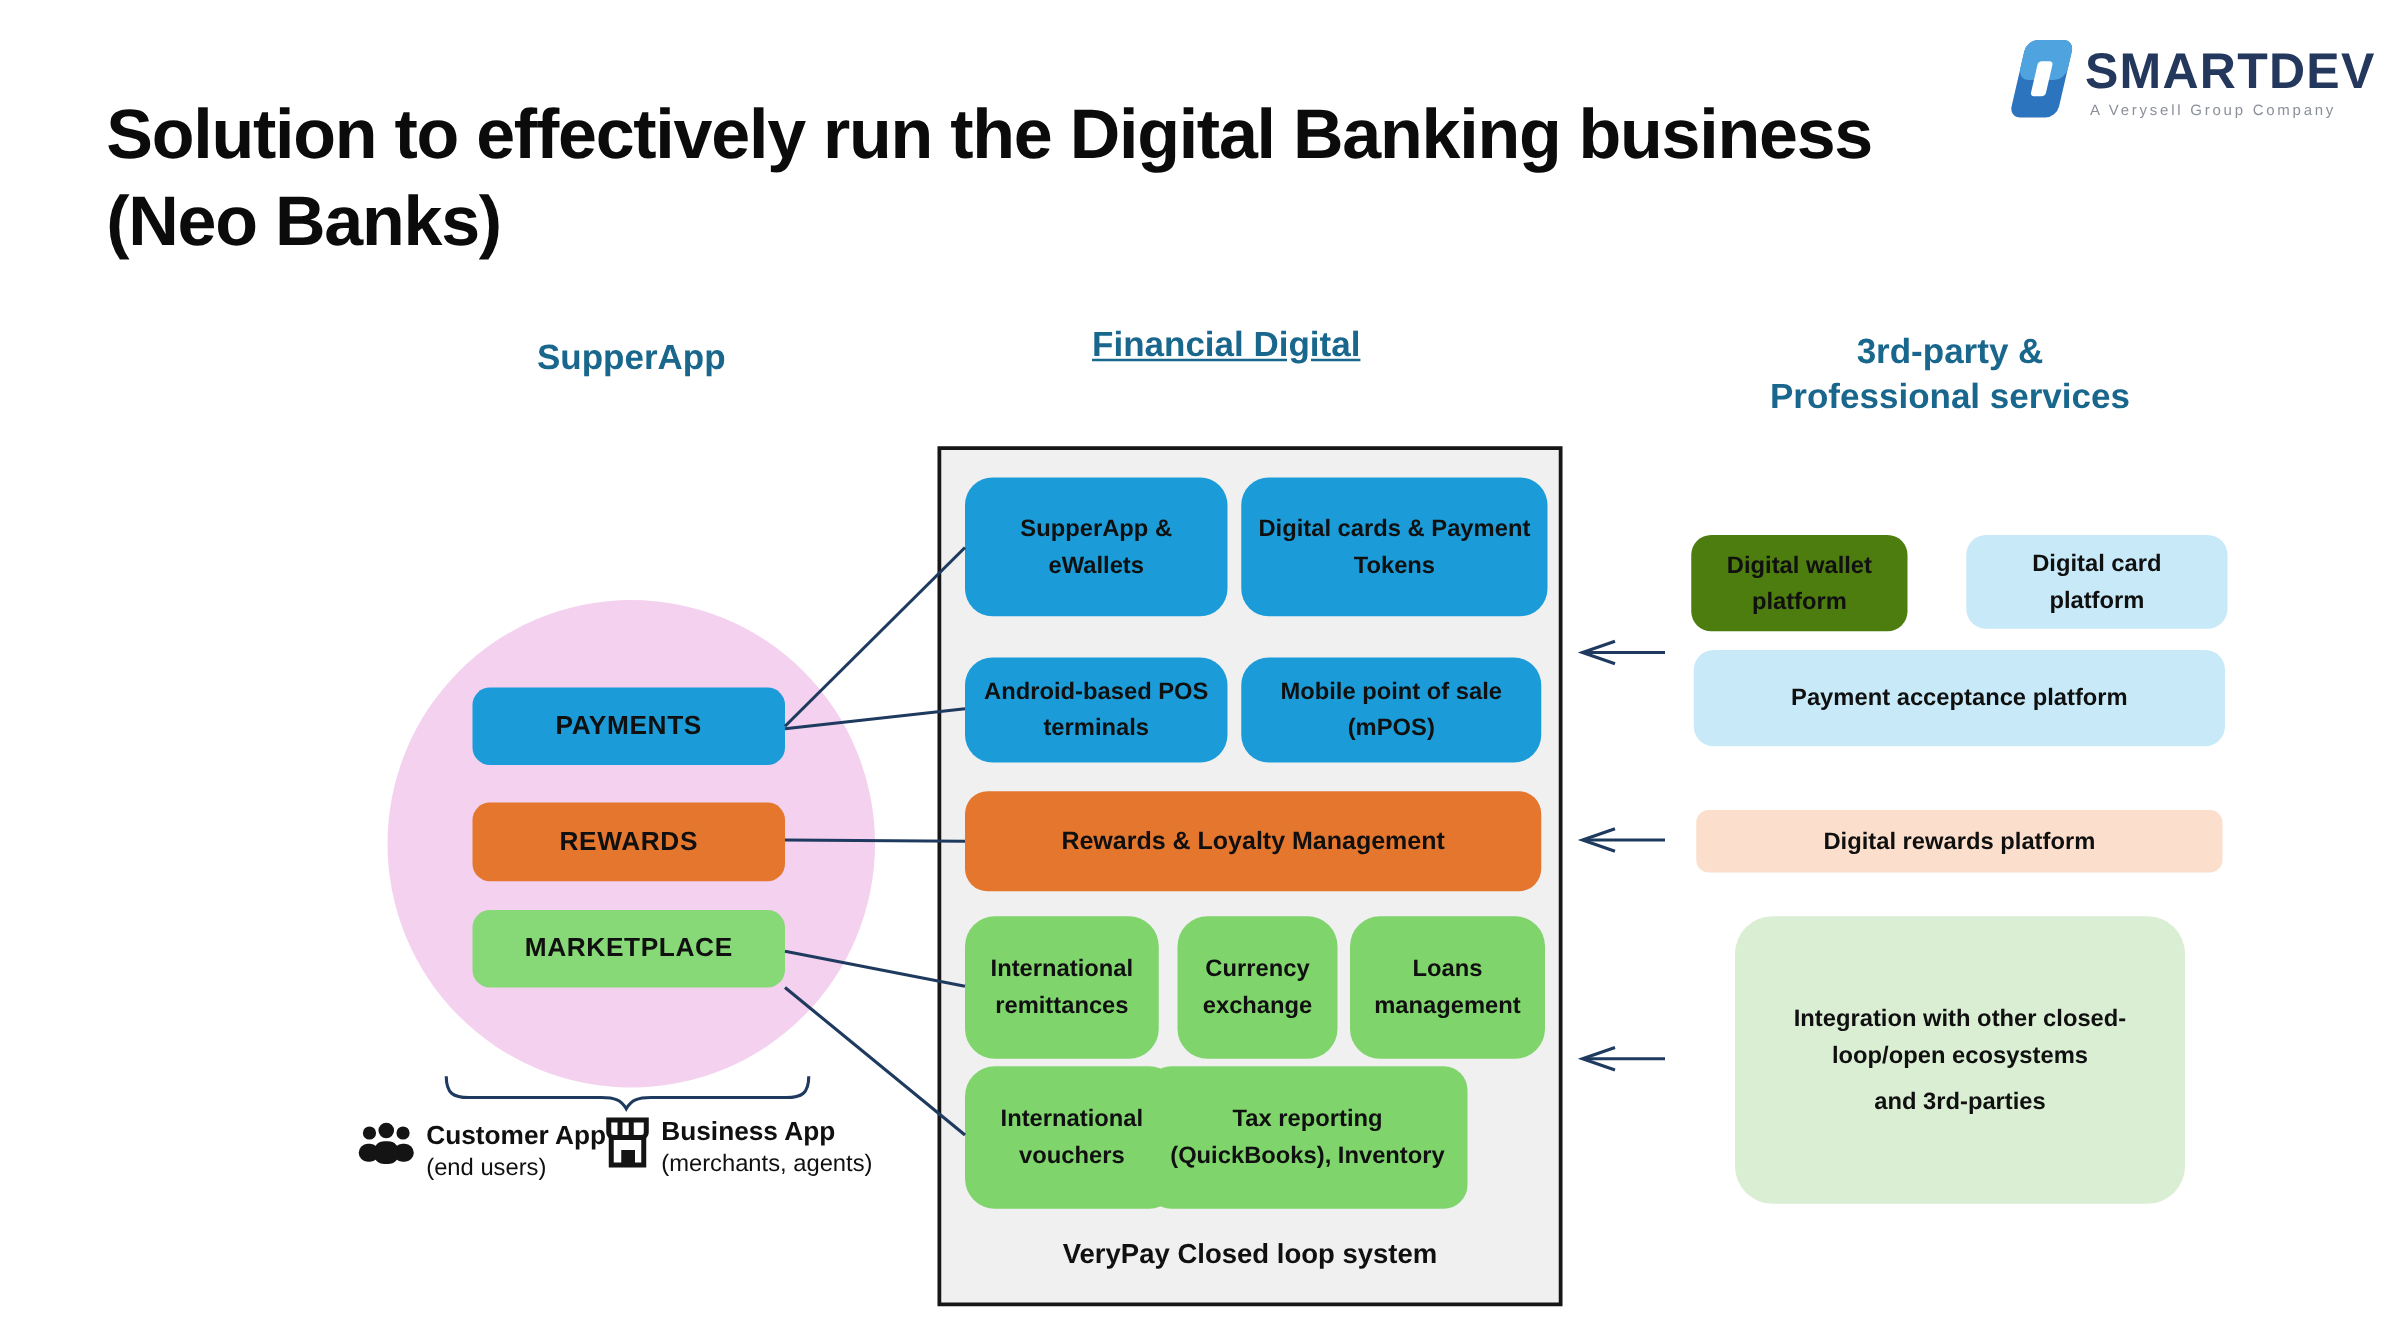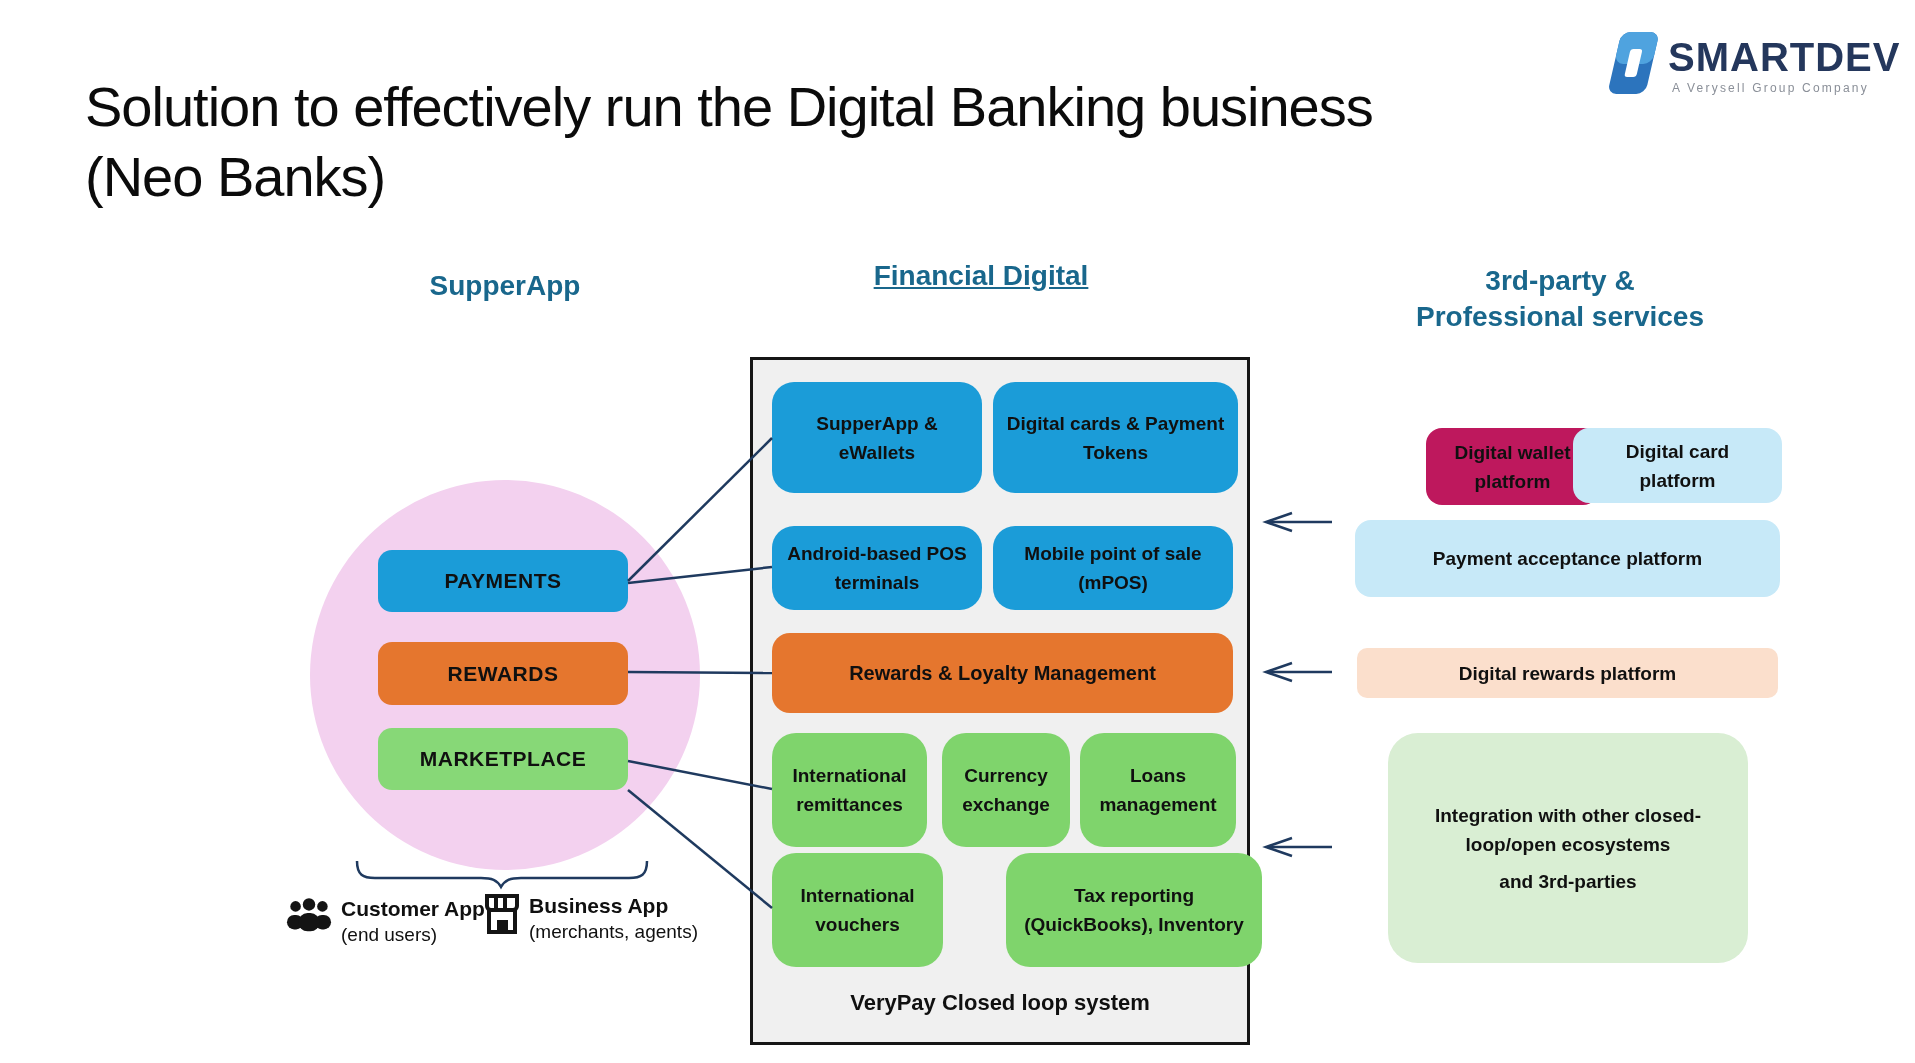--- a/index.html
+++ b/index.html
@@ -16,21 +16,21 @@
   
   .title {
     position: absolute;
     left: 85px;
     top: 72px;
     width: 1600px;
     font-size: 56px;
     line-height: 70px;
     letter-spacing: -1px;
     color: #0b0b0b;
-    font-weight: 400;
+    font-weight: 700;
   }
 
   
   .logo { position: absolute; left: 1594px; top: 30px; display: flex; align-items: flex-start; }
   .logo-mark { width: 64px; height: 66px; }
   .logo-text { margin-left: 10px; padding-top: 6px; }
   .logo-brand { font-size: 40px; font-weight: bold; color: #24375C; letter-spacing: 1px; line-height: 42px; }
   .logo-tagline { font-size: 12px; color: #8a8f98; letter-spacing: 2.2px; margin-top: 3px; padding-left: 4px; }
 
   
@@ -100,40 +100,40 @@
   .pbox-green  { background: #7FD46C; border-radius: 24px; }
   #b1  { left: 772px;  top: 382px; width: 210px; height: 111px; }
   #b2  { left: 993px;  top: 382px; width: 245px; height: 111px; }
   #b3  { left: 772px;  top: 526px; width: 210px; height: 84px; }
   #b4  { left: 993px;  top: 526px; width: 240px; height: 84px; }
   #b5  { left: 772px;  top: 633px; width: 461px; height: 80px; font-size: 20px; }
   #b6  { left: 772px;  top: 733px; width: 155px; height: 114px; }
   #b7  { left: 942px;  top: 733px; width: 128px; height: 114px; }
   #b8  { left: 1080px; top: 733px; width: 156px; height: 114px; }
   #b9  { left: 772px;  top: 853px; width: 171px; height: 114px; }
-  #b10 { left: 1006px;  top: 853px; width: 256px; height: 114px; }
+  #b10 { left: 918px;  top: 853px; width: 256px; height: 114px; border-radius: 19px; }
   .platform-caption {
     position: absolute;
     left: 750px; top: 990px; width: 500px;
     text-align: center;
     font-size: 22px; font-weight: bold; color: #101010;
   }
 
   
   .sbox {
     position: absolute;
     display: flex; align-items: center; justify-content: center;
     text-align: center;
     font-weight: bold;
     color: #101010;
     font-size: 19px;
     line-height: 29px;
     padding: 0 14px;
   }
-  #r1 { left: 1426px; top: 428px; width: 173px; height: 77px; background: #be185d; border-radius: 16px; }
+  #r1 { left: 1353px; top: 428px; width: 173px; height: 77px; background: #4d7c0f; border-radius: 16px; }
   #r2 { left: 1573px; top: 428px; width: 209px; height: 75px; background: #C7E9F8; border-radius: 16px; }
   #r3 { left: 1355px; top: 520px; width: 425px; height: 77px; background: #C7E9F8; border-radius: 16px; }
   #r4 { left: 1357px; top: 648px; width: 421px; height: 50px; background: #FBDFCC; border-radius: 10px; }
   #r5 {
     left: 1388px; top: 733px; width: 360px; height: 230px;
     background: #D9EED3; border-radius: 30px;
     flex-direction: column; gap: 8px; padding: 0 28px;
   }
 
   

